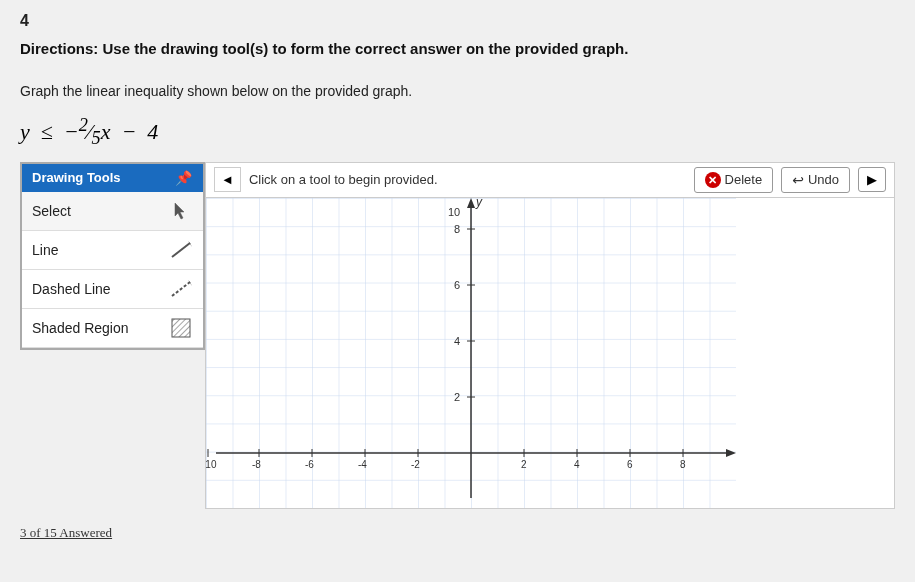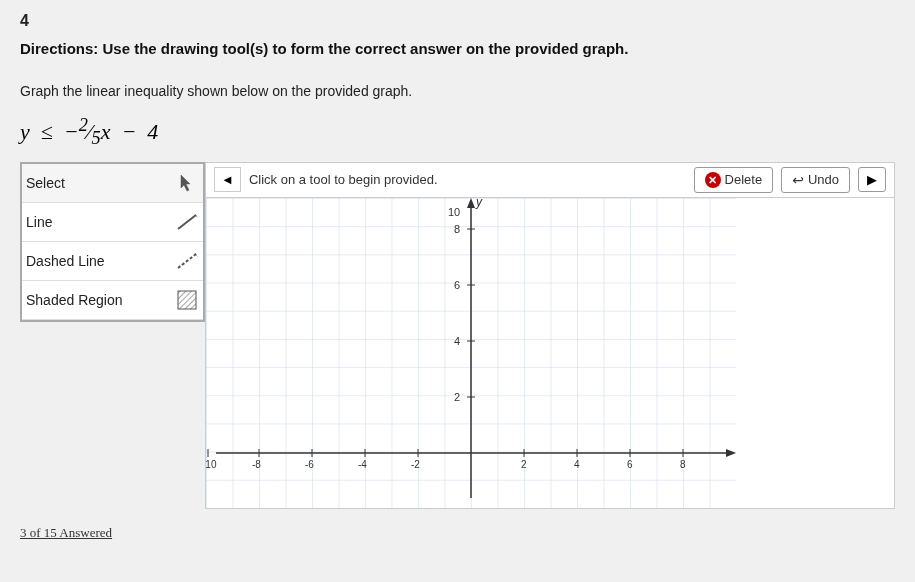--- a/index.html
+++ b/index.html
@@ -79,21 +79,21 @@
     }
 
     .drawing-tools-header .pin-icon {
       font-size: 14px;
       cursor: pointer;
     }
 
     .tool-item {
       display: flex;
       align-items: center;
-      padding: 7px 4px;
+      padding: 7px 10px;
       border-bottom: 1px solid #ddd;
       cursor: pointer;
       font-size: 14px;
       color: #222;
       justify-content: space-between;
     }
 
     .tool-item.selected {
       background: #f5f5f5;
     }
@@ -224,20 +224,24 @@
 
   <div class="equation-container">
     <span class="eq">
       <i>y</i> &nbsp;≤&nbsp; −<sup>2</sup>⁄<sub>5</sub><i>x</i> &nbsp;−&nbsp; 4
     </span>
   </div>
 
   <div class="main-content">
 
     <div class="drawing-tools-panel">
+      <div class="drawing-tools-header">
+        <span>Drawing Tools</span>
+        <span class="pin-icon">📌</span>
+      </div>
 
       <div class="tool-item selected">
         <span>Select</span>
         <div class="tool-icon">
           <svg width="20" height="20" viewBox="0 0 20 20">
             <path d="M4 2 L4 15 L7 12 L10 18 L12 17 L9 11 L13 11 Z" fill="#555" stroke="#555" stroke-width="0.5"></path>
           </svg>
         </div>
       </div>
 

